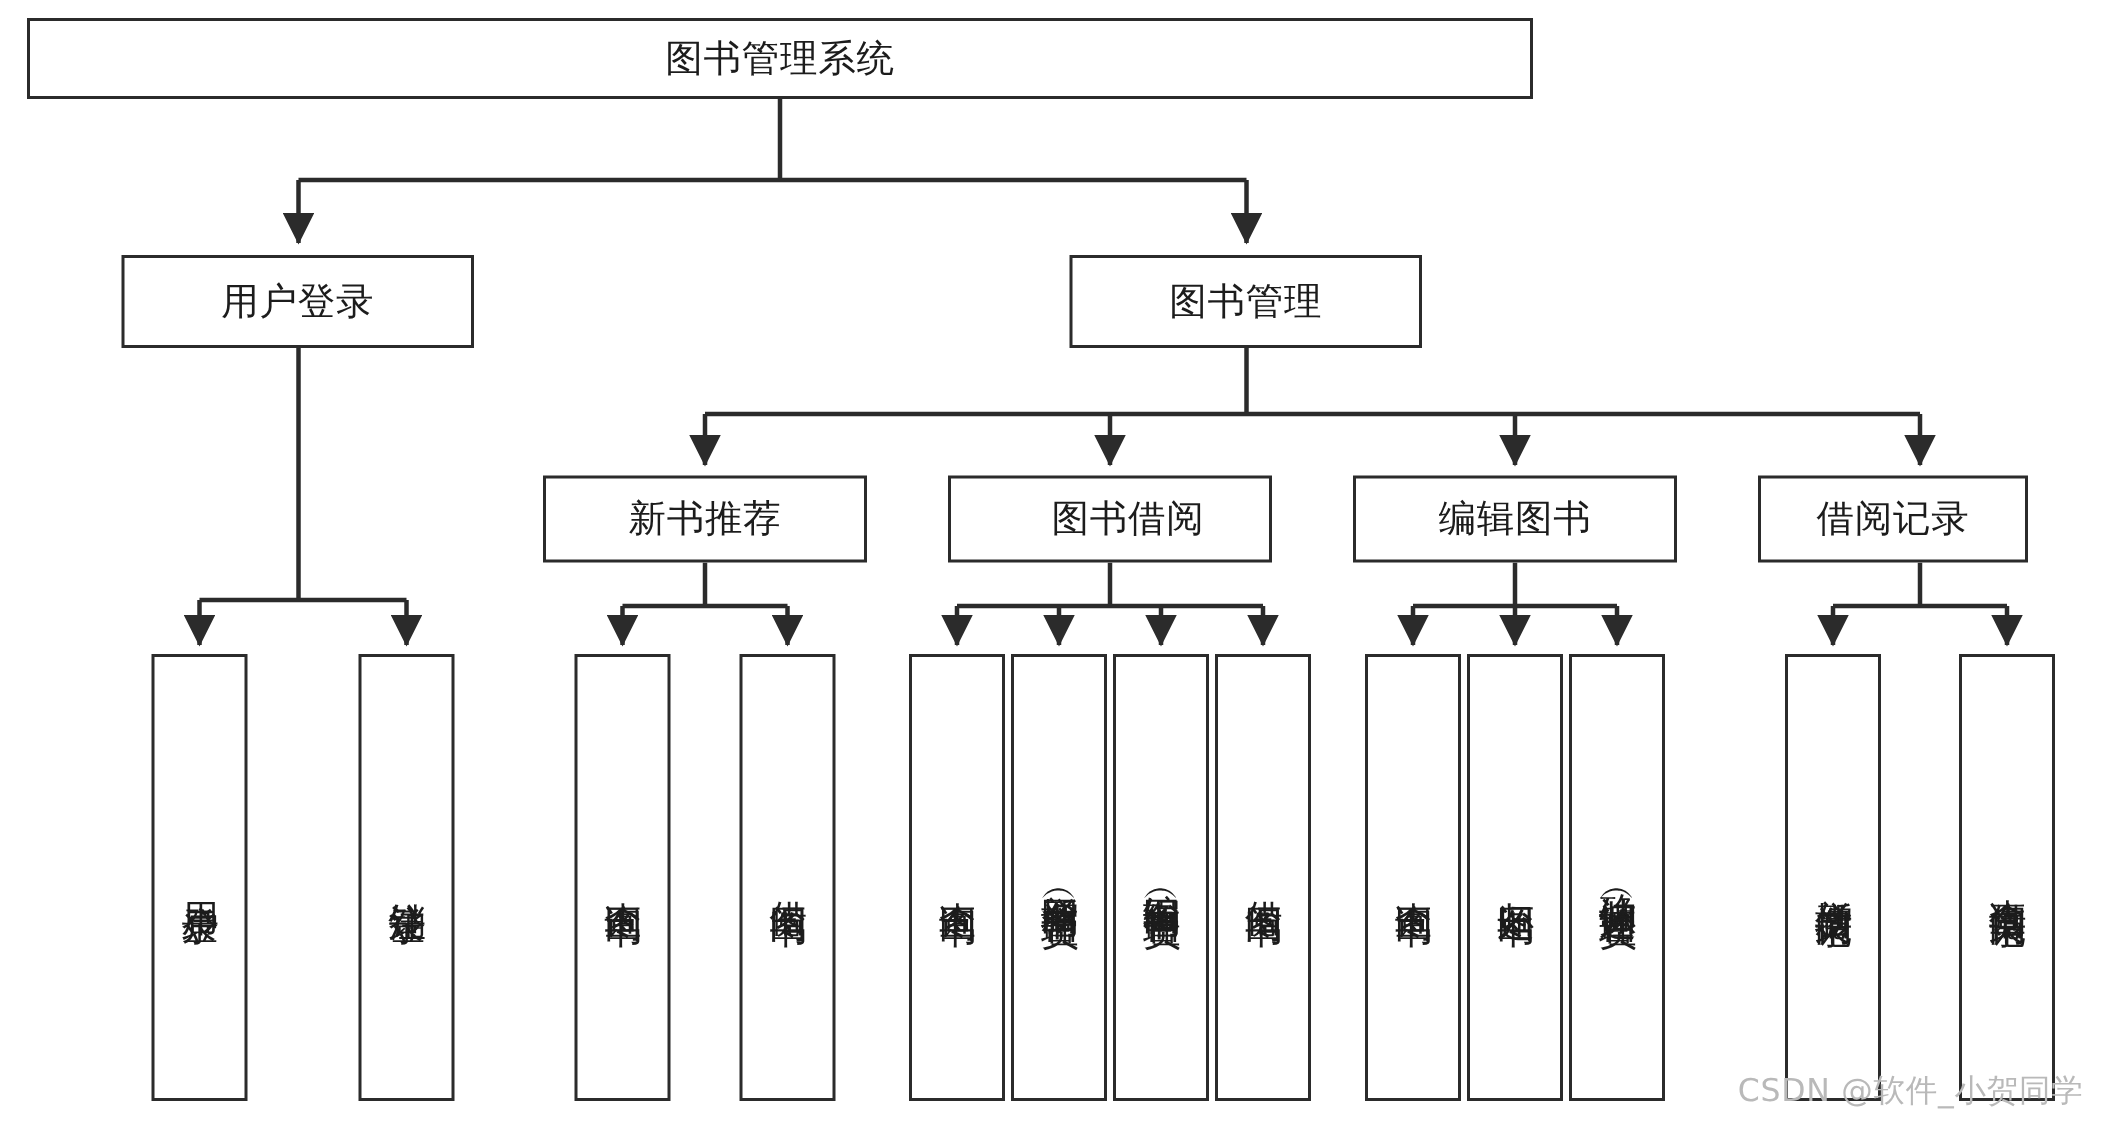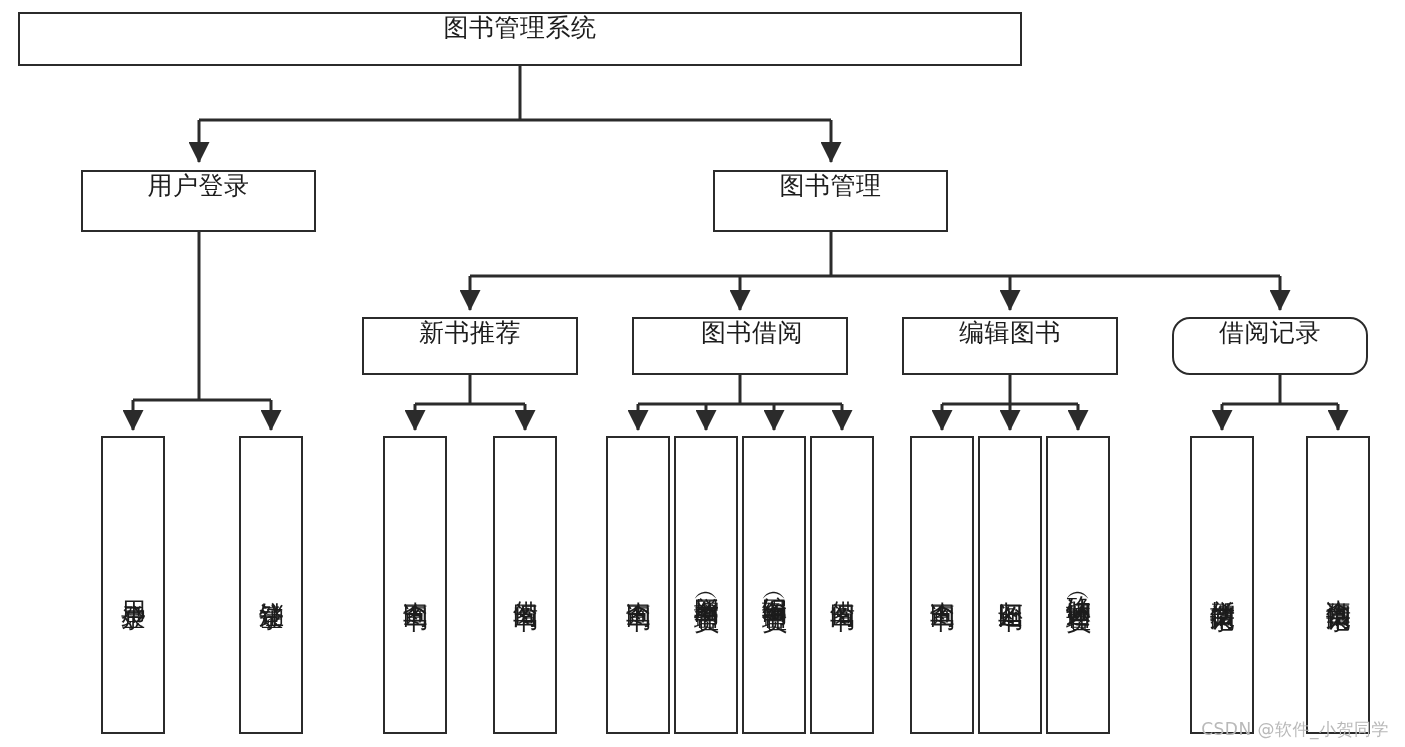--- a/index.html
+++ b/index.html
@@ -25,20 +25,21 @@
     width: 1405px;
     height: 747px;
     pointer-events: none;
   }
   .node {
     position: absolute;
     box-sizing: border-box;
     border: 2px solid #2b2b2b;
     background: #ffffff;
     display: flex;
+    align-items: center;
     justify-content: center;
     color: #1c1c1c;
   }
   .node.h-node {
     font-size: 25px;
     line-height: 1.1;
     letter-spacing: 0.5px;
     white-space: nowrap;
   }
   .node.v-node {
@@ -53,21 +54,21 @@
     display: block;
     text-align: center;
     line-height: 1.12;
     letter-spacing: 2px;
     white-space: nowrap;
   }
   .watermark {
     position: absolute;
     right: 16px;
     bottom: 6px;
-    font-size: 17px;
+    font-size: 21px;
     color: #b9b9b9;
     letter-spacing: 0.5px;
     white-space: nowrap;
     user-select: none;
   }
 </style>
 </head>
 <body>
 
 <div id="diagram-root">
@@ -135,21 +136,21 @@
 
   <div class="node h-node" style="left:713px; top:170px; width:235px; height:62px;">
     <span>图书管理</span>
   </div>
   <div class="node h-node" style="left:632px; top:317px; width:216px; height:58px;padding-left:24px;">
     <span>图书借阅</span>
   </div>
   <div class="node h-node" style="left:902px; top:317px; width:216px; height:58px;">
     <span>编辑图书</span>
   </div>
-  <div class="node h-node" style="left:1172px; top:317px; width:196px; height:58px;border-radius:18px;">
+  <div class="node h-node" style="left:1172px; top:317px; width:180px; height:58px;">
     <span>借阅记录</span>
   </div>
 
   <div class="node v-node" style="left:101px; top:436px; width:64px; height:298px;">
     <span class="v-text">用户登录</span>
   </div>
   <div class="node v-node" style="left:239px; top:436px; width:64px; height:298px;">
     <span class="v-text">注销登录</span>
   </div>
 

